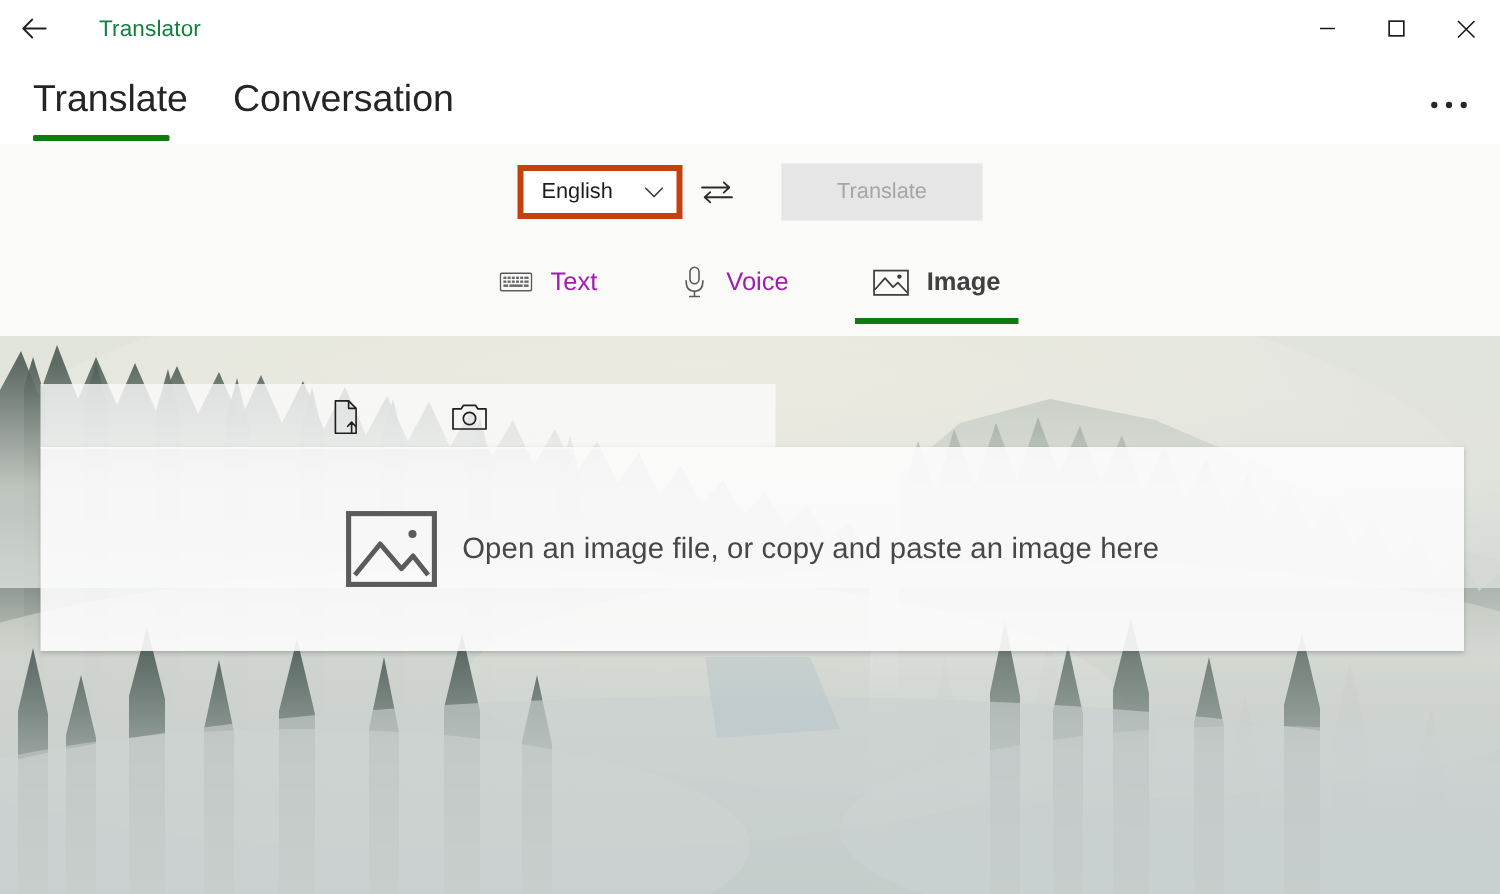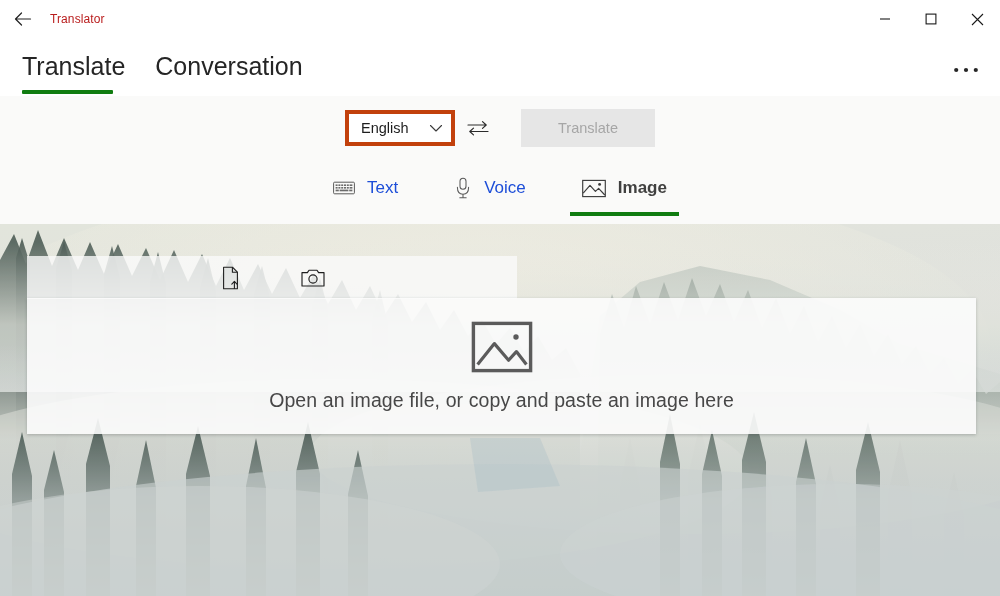--- a/index.html
+++ b/index.html
@@ -23,22 +23,22 @@
     background: #ffffff;
     display: flex; align-items: center;
   }
   .back-btn {
     width: 46px; height: 38px;
     display: flex; align-items: center; justify-content: center;
     color: #202020;
   }
   .back-btn svg { display: block; }
   .app-title {
-    font-size: 12px; color: #b91c1c;
-    margin-left: 4px; letter-spacing: .1px;
+    font-size: 15px; color: #15803d;
+    margin-left: 20px; letter-spacing: .1px;
     white-space: nowrap;
   }
   .wincontrols {
     position: absolute; right: 0; top: 0;
     height: 38px; display: flex;
   }
   .winbtn {
     width: 46px; height: 38px;
     display: flex; align-items: center; justify-content: center;
     color: #1a1a1a;
@@ -115,21 +115,21 @@
 
   .modes {
     position: absolute; left: 0; top: 64px;
     width: 1000px;
     display: flex; align-items: center; justify-content: center;
   }
   .mode {
     position: relative;
     display: flex; align-items: center; gap: 12px;
     padding: 0 28px; height: 56px;
-    font-size: 17px; color: #1d4ed8;
+    font-size: 17px; color: #a21caf;
   }
   .mode.active { color: #404040; font-weight: bold; }
   .mode .mode-icon { display: flex; align-items: center; color: #555; }
   .mode.active .mode-icon { color: #3c3c3c; }
   .mode .uline2 {
     position: absolute; left: 16px; right: 16px; bottom: 0;
     height: 4px; background: #107C10;
     display: none;
   }
   .mode.active .uline2 { display: block; }
@@ -159,21 +159,21 @@
     color: #1f1f1f;
   }
   .droppanel {
     position: absolute; left: 27px; top: 298px;
     width: 949px; height: 136px;
     background: rgba(252,252,252,0.90);
     box-shadow: 0 1px 3px rgba(60,70,70,0.28);
   }
   .drop-inner {
     position: absolute; left: 0; top: 0; width: 100%; height: 100%;
-    display: flex; flex-direction: column; align-items: center;
+    display: flex; flex-direction: row; align-items: center;
     justify-content: center; gap: 16px;
   }
   .drop-img-icon { color: #5b5b5b; display: flex; }
   .drop-text { font-size: 19.5px; color: #474747; letter-spacing: .1px; }
 </style>
 </head>
 <body>
 
 <div id="app">
 

